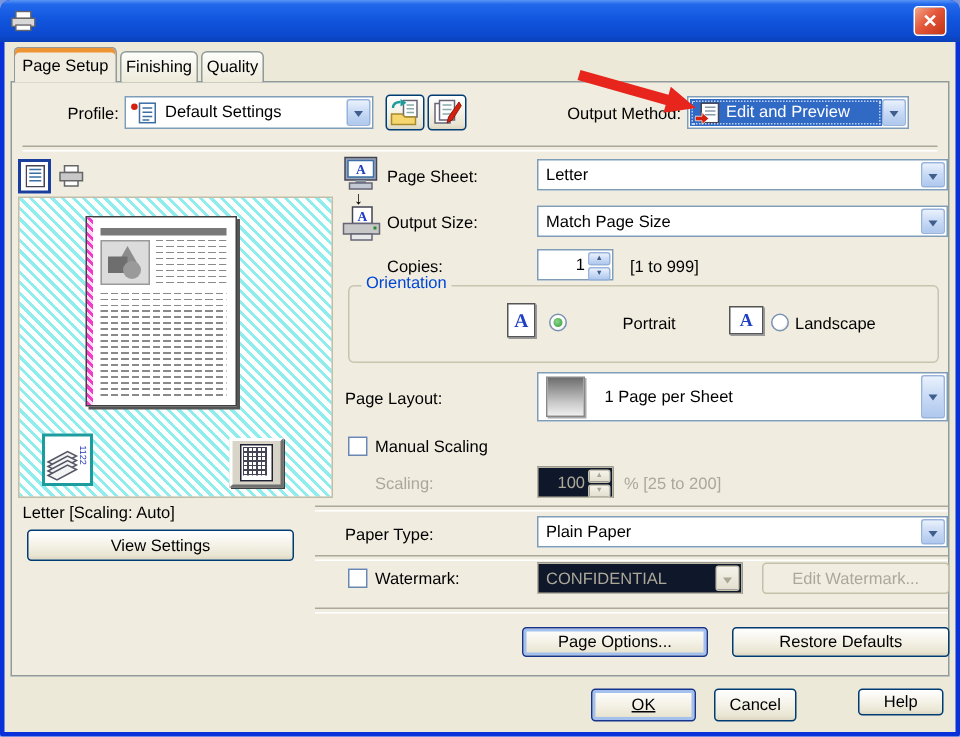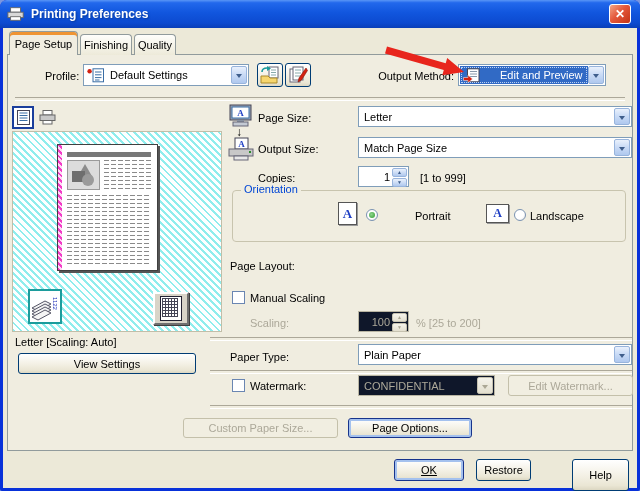--- a/index.html
+++ b/index.html
@@ -72,21 +72,20 @@
   <div class="client"></div>
 
   <div class="titlebar">
     <span style="margin-left:7px;">
       <svg width="18" height="16" viewBox="0 0 20 16">
           <rect x="4" y="1" width="11" height="5" fill="#fff" stroke="#666"></rect>
           <rect x="1" y="6" width="17" height="6" fill="#D8D8D8" stroke="#666"></rect>
           <rect x="4" y="11" width="11" height="4" fill="#fff" stroke="#666"></rect>
         </svg>
     </span>
-    <span class="title">Printing Preferences</span>
   </div>
   <div class="close">
     <span>✕</span>
   </div>
 
   <div class="tab active" style="left:9px;top:31px;width:69px;height:24px;">
     <span>Page Setup</span>
   </div>
   <div class="tab" style="left:80px;top:34px;width:52px;height:21px;">
     <span>Finishing</span>
@@ -145,21 +144,21 @@
     <div style="position:absolute;left:1px;top:1px;right:17px;bottom:1px;background:#316AC5;outline:1px dotted #BDD2F2;outline-offset:-2px;display:flex;align-items:center;">
       <span style="margin-left:3px;">
         <svg width="17" height="15" viewBox="0 0 17 15">
             <rect x="4.5" y="0.8" width="11.5" height="13" fill="#fff" stroke="#445"></rect>
             <line x1="7" y1="3.5" x2="14" y2="3.5" stroke="#89A"></line>
             <line x1="7" y1="6" x2="14" y2="6" stroke="#89A"></line>
             <line x1="7" y1="8.5" x2="14" y2="8.5" stroke="#89A"></line>
             <path d="M0.5,9.5 h4.5 v-2.5 l4.5,4 -4.5,4 v-2.5 h-4.5 z" fill="#D42110" stroke="#fff" stroke-width="0.5"></path>
           </svg>
       </span>
-      <span style="color:#fff;margin-left:20px;white-space:nowrap;">Edit and Preview</span>
+      <span style="color:#fff;margin-left:4px;white-space:nowrap;">Edit and Preview</span>
     </div>
     <span class="carow">
         <span class="tri"></span>
       </span>
   </div>
 
   <div class="arrow-overlay" style="left:384px;top:44px;">
     <svg width="84" height="36" viewBox="0 0 84 36">
         <polygon points="3,2.6 61.7,19.2 63.2,13.9 80,28 58.3,31.2 59.8,26 1,9.4" fill="#E8251C"></polygon>
       </svg>
@@ -234,21 +233,21 @@
   <span class="lbl" style="left:236px;top:125px;font-weight:bold;font-size:12px;">↓</span>
   <span class="lbl" style="left:227px;top:137px;">
     <svg width="28" height="25" viewBox="0 0 28 25">
         <rect x="8" y="1" width="13" height="11" fill="#fff" stroke="#445"></rect>
         <text x="14.5" y="10" font-size="9" font-weight="bold" fill="#1F3FC4" text-anchor="middle" font-family="Liberation Serif,serif">A</text>
         <rect x="2" y="12" width="24" height="7" fill="#C8C8C8" stroke="#667"></rect>
         <rect x="7" y="19" width="14" height="4" fill="#E8E8E8" stroke="#667"></rect>
         <rect x="22" y="14" width="2" height="2" fill="#2A8A2A"></rect>
       </svg>
   </span>
-  <div class="lbl" style="left:258px;top:112px;">Page Size:</div>
+  <div class="lbl" style="left:258px;top:112px;">Page Sheet:</div>
   <div class="combo" style="left:358px;top:106px;width:274px;height:21px;">
     <span class="val">Letter</span>
     <span class="carow">
         <span class="tri"></span>
       </span>
   </div>
   <div class="lbl" style="left:258px;top:143px;">Output Size:</div>
   <div class="combo" style="left:358px;top:137px;width:274px;height:21px;">
     <span class="val">Match Page Size</span>
     <span class="carow">
@@ -274,20 +273,27 @@
     <span class="radio on" style="left:133px;top:18px;"></span>
     <span class="lbl" style="left:149px;top:19px;padding-left:33px;">Portrait</span>
     <div class="aicon" style="left:253px;top:13px;width:23px;height:19px;font-size:12px;">
       <span>A</span>
     </div>
     <span class="radio" style="left:281px;top:18px;"></span>
     <span class="lbl" style="left:297px;top:19px;">Landscape</span>
   </div>
 
   <div class="lbl" style="left:230px;top:260px;">Page Layout:</div>
+  <div class="combo" style="left:358px;top:248px;width:274px;height:33px;">
+    <span style="position:absolute;left:5px;top:2px;width:26px;height:27px;background:linear-gradient(180deg,#6E6E6E,#C8C8C8 65%,#EFEFEF);border:1px solid #888;box-shadow:1px 1px 0 #AAA;box-sizing:border-box;"></span>
+    <span class="val" style="left:44px;">1 Page per Sheet</span>
+    <span class="carow">
+        <span class="tri" style="margin-top:12px;"></span>
+      </span>
+  </div>
 
   <span class="check" style="left:232px;top:291px;"></span>
   <span class="lbl" style="left:250px;top:292px;">Manual Scaling</span>
   <span class="lbl gray" style="left:250px;top:317px;">Scaling:</span>
   <div class="combo dis" style="left:358px;top:311px;width:51px;height:21px;">
     <span class="spinval">100</span>
     <span class="spinbtns">
         <span class="sb">▲</span>
         <span class="sb">▼</span>
       </span>
@@ -313,29 +319,29 @@
     <span class="carow">
         <span class="tri"></span>
       </span>
   </div>
   <div class="xp-btn dis" style="left:508px;top:375px;width:125px;height:21px;">
     <span>Edit Watermark...</span>
   </div>
 
   <div class="hsep" style="left:210px;top:405px;width:422px;"></div>
 
-  <div class="xp-btn dis" style="left:183px;top:418px;width:155px;height:20px;">
-    <span>Custom Paper Size...</span>
-  </div>
   <div class="xp-btn def" style="left:348px;top:418px;width:124px;height:20px;">
     <span>Page Options...</span>
   </div>
+  <div class="xp-btn" style="left:488px;top:418px;width:145px;height:20px;">
+    <span>Restore Defaults</span>
+  </div>
 
   <div class="xp-btn def" style="left:394px;top:459px;width:70px;height:22px;text-decoration:underline;">
     <span>OK</span>
   </div>
   <div class="xp-btn" style="left:476px;top:459px;width:55px;height:22px;">
-    <span>Restore</span>
-  </div>
-  <div class="xp-btn" style="left:572px;top:459px;width:57px;height:32px;text-align:center;">
+    <span>Cancel</span>
+  </div>
+  <div class="xp-btn" style="left:572px;top:459px;width:57px;height:18px;text-align:center;">
     <span>Help</span>
   </div>
 </div>
 
 </body></html>

